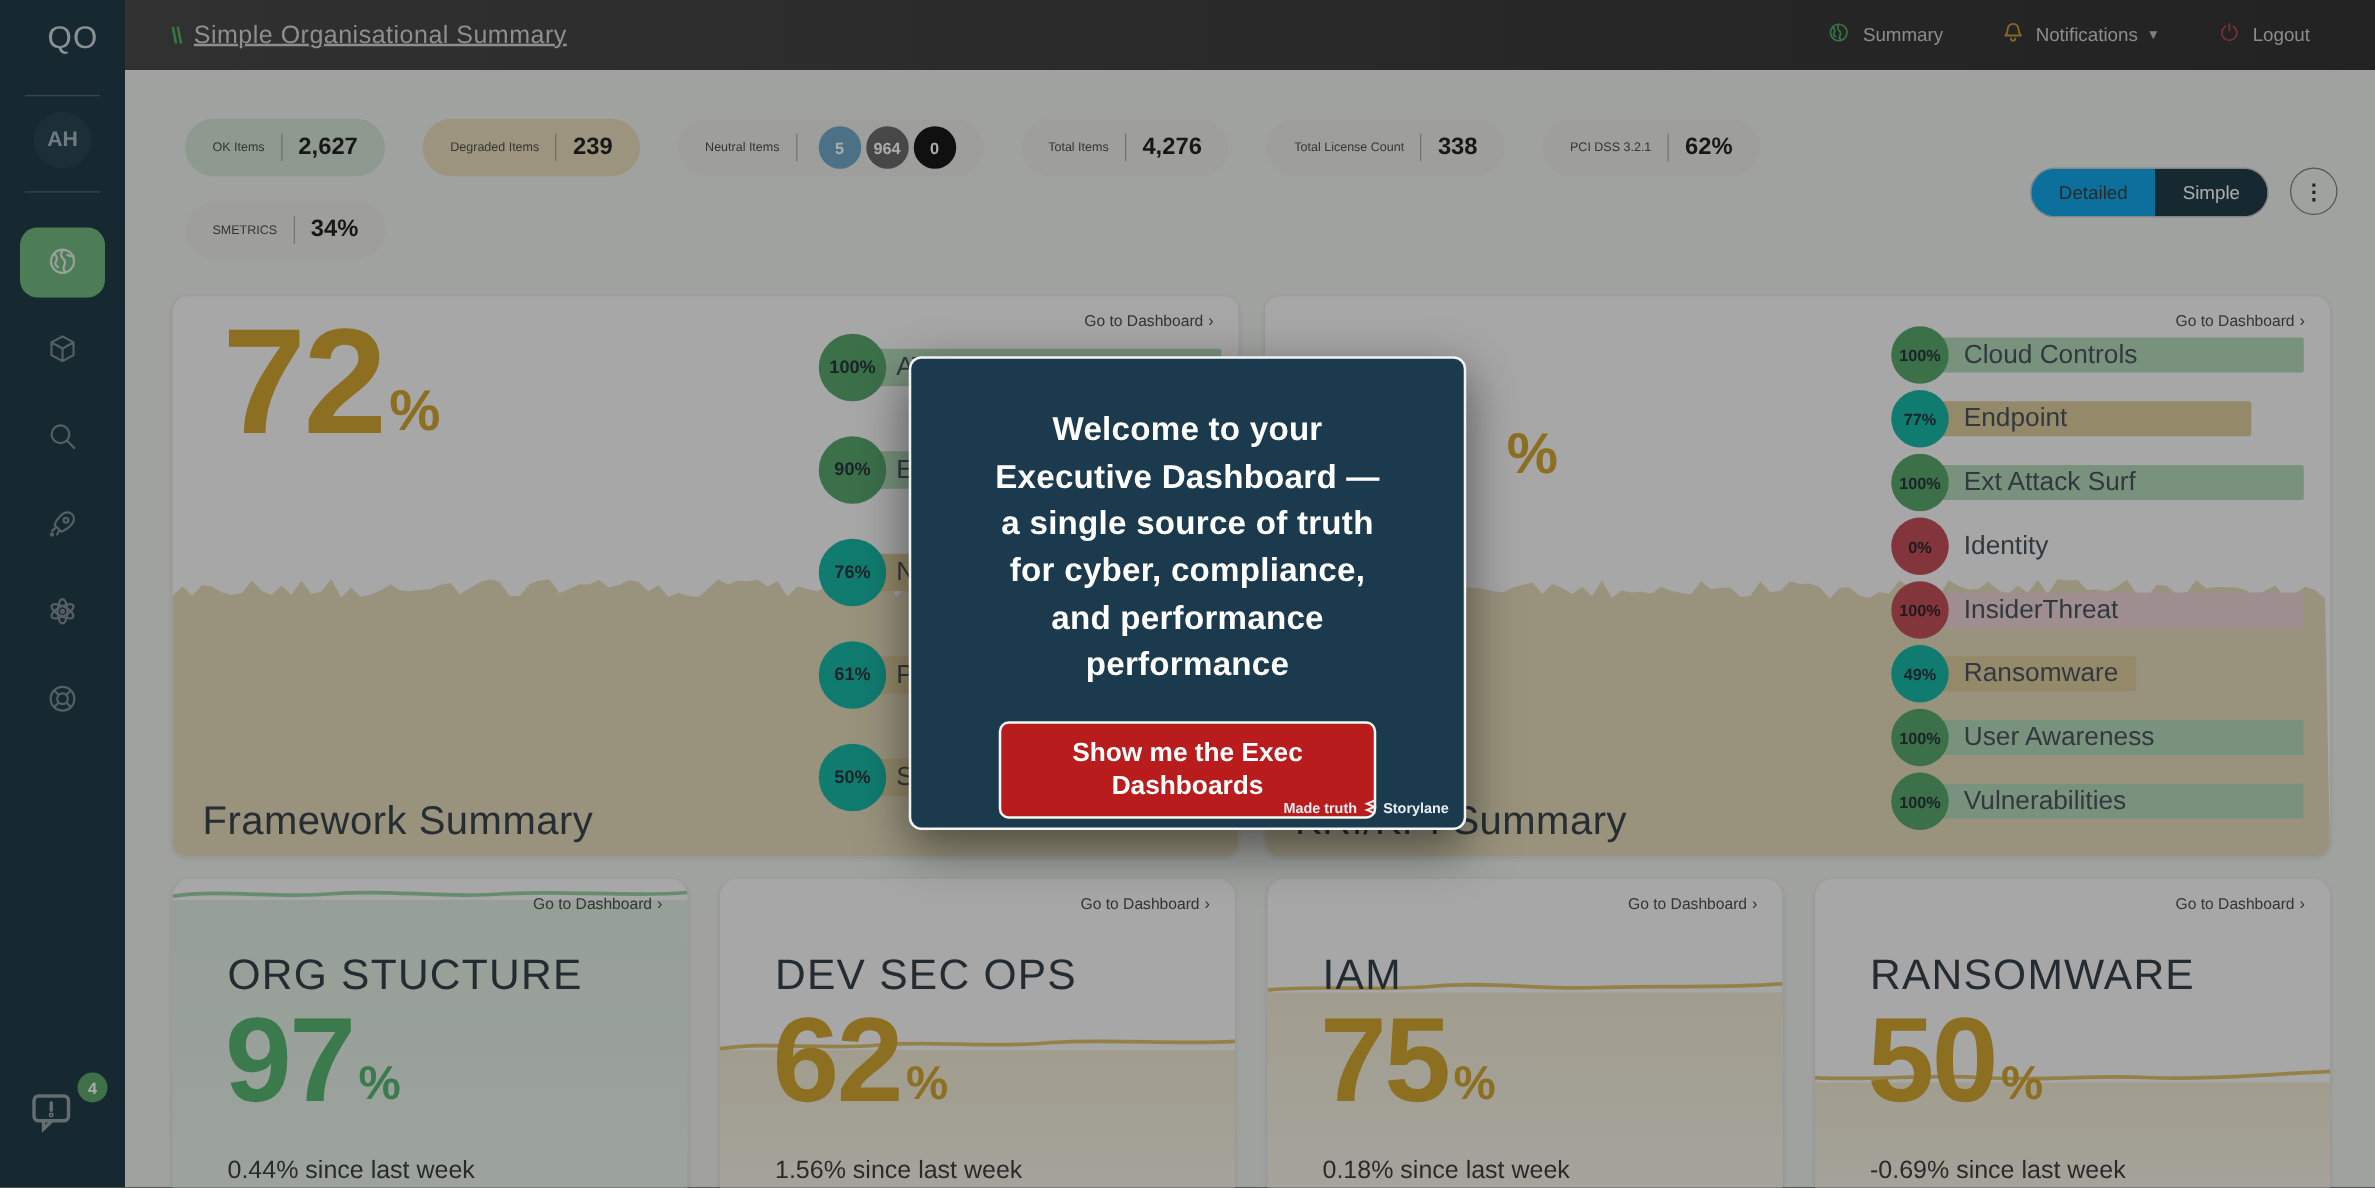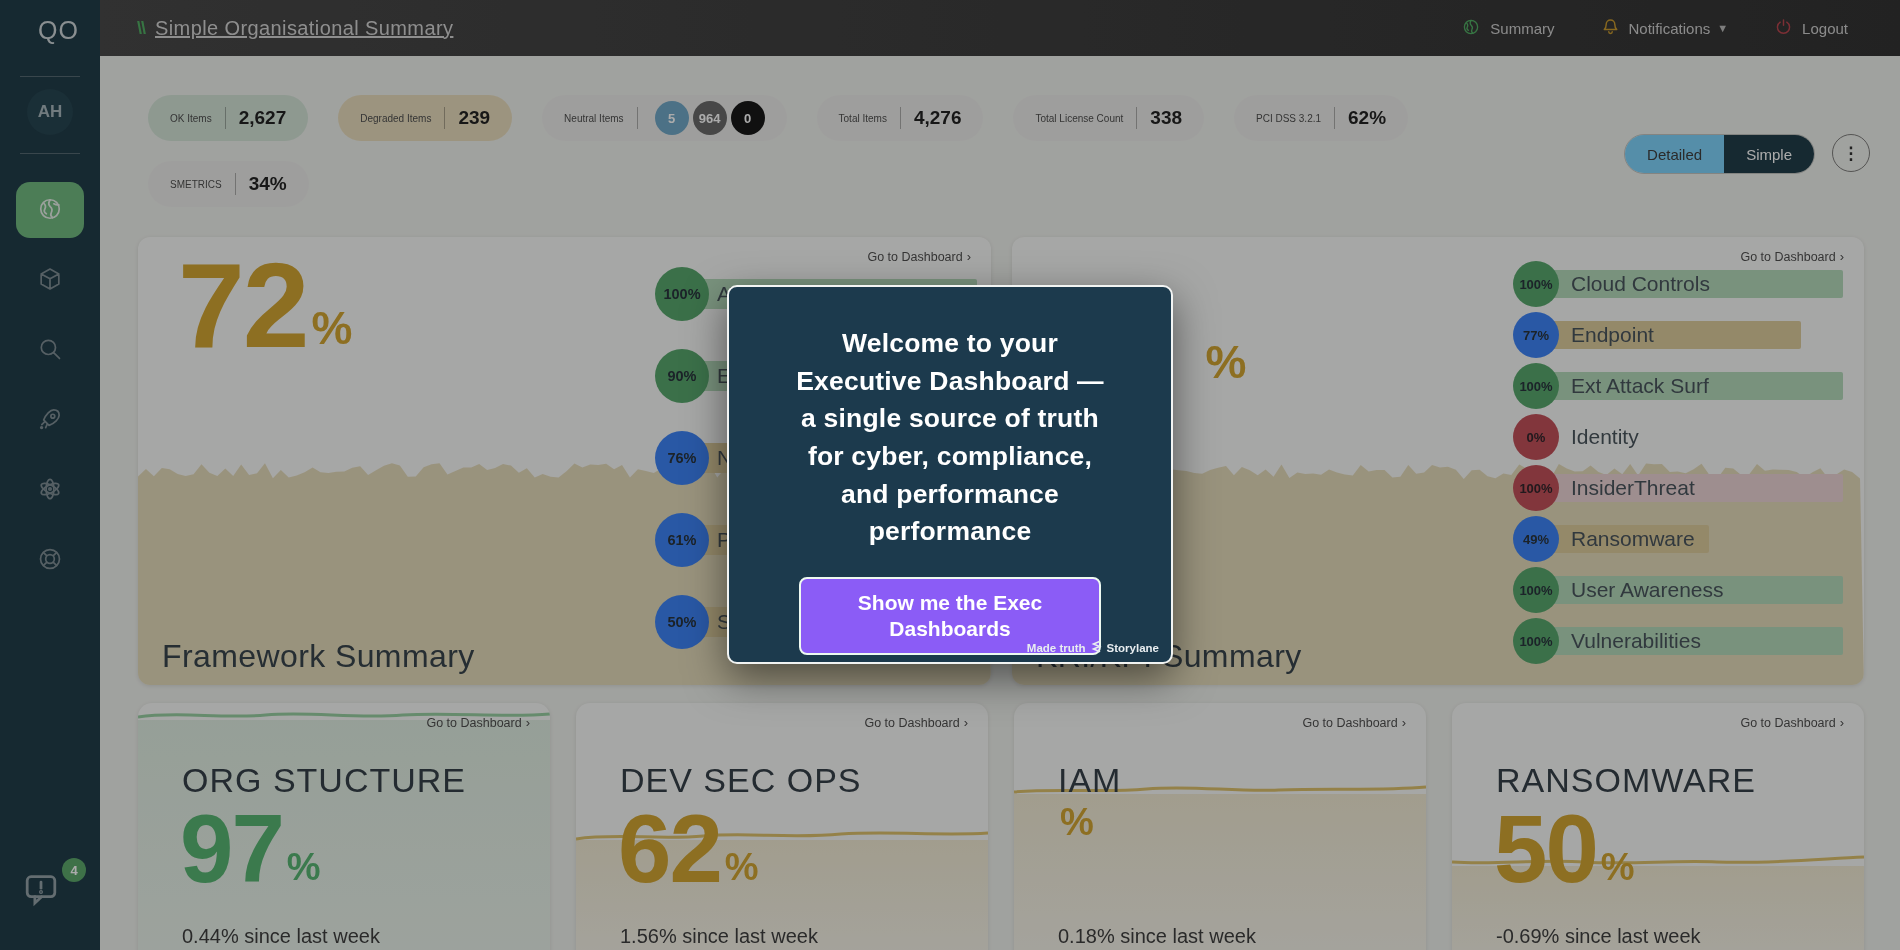--- a/index.html
+++ b/index.html
@@ -50,21 +50,21 @@
   .circ{width:34px;height:34px;border-radius:50%;color:#fff;font-size:13px;font-weight:700;
         display:flex;align-items:center;justify-content:center;margin-left:4px;}
   .circ.blue{background:#6fa7c7;}
   .circ.gray{background:#686868;}
   .circ.black{background:#141414;}
 
   
   .seg{position:absolute;top:134px;right:85px;display:flex;border-radius:20px;overflow:hidden;
        border:1px solid #c3c4c0;z-index:2;}
   .seg-opt{padding:0 22px;height:38px;display:flex;align-items:center;font-size:15px;cursor:pointer;}
-  .seg-opt.off{background:#7dd3fc;color:#3c3c3c;}
+  .seg-opt.off{background:#0ea5e9;color:#3c3c3c;}
   .seg-opt.on{background:#1d3a46;color:#fff;font-weight:500;}
   .kebab{position:absolute;top:134px;right:30px;width:38px;height:38px;border-radius:50%;
          border:1.5px solid #7c7c7a;color:#2e2e2e;font-size:17px;font-weight:700;background:transparent;
          display:flex;align-items:center;justify-content:center;cursor:pointer;z-index:2;}
 
   
   .card{position:absolute;top:237px;height:448px;background:#f8f9f7;border-radius:12px;
         box-shadow:0 1px 4px rgba(0,0,0,.10);overflow:hidden;}
   .card.fw{left:138px;width:853px;}
   .card.kri{left:1012px;width:852px;}
@@ -91,21 +91,21 @@
   .fw .bar{left:40px;max-width:calc(100% - 40px);}
   .kri .bar{left:34px;height:28px;max-width:calc(100% - 34px);}
   .bar[data-variant="green"]{background:#b3d9ba;}
   .bar[data-variant="gold"]{background:#ddcb9c;}
   .bar[data-variant="red"]{background:#ecd3d5;}
   .badge{position:absolute;left:0;top:50%;transform:translateY(-50%);border-radius:50%;
          display:flex;align-items:center;justify-content:center;font-weight:700;color:#26313a;z-index:2;}
   .fw .badge{width:54px;height:54px;font-size:14.5px;}
   .kri .badge{width:46px;height:46px;font-size:13px;}
   .badge[data-variant="green"]{background:#55a66b;}
-  .badge[data-variant="gold"]{background:#3b82f6;}
+  .badge[data-variant="gold"]{background:#14b8a6;}
   .badge[data-variant="red"]{background:#c14e57;color:#2e2228;}
   .ilbl{position:absolute;top:50%;transform:translateY(-50%);font-size:21px;color:#47525a;z-index:2;white-space:nowrap;}
   .fw .ilbl{left:62px;}
   .kri .ilbl{left:58px;}
 
   
   .minis{position:absolute;left:138px;top:703px;width:1726px;display:grid;
          grid-template-columns:repeat(4,1fr);gap:26px;}
   .mini{position:relative;height:300px;background:#f8f9f7;border-radius:14px;
         box-shadow:0 1px 4px rgba(0,0,0,.10);overflow:hidden;}
@@ -128,21 +128,21 @@
   .mini[data-variant="gold"] .tint{background:linear-gradient(rgba(214,180,84,.22),rgba(214,180,84,.04));}
 
   
   .dim{position:absolute;inset:0;background:rgba(8,8,8,.34);z-index:40;}
   .modal{position:absolute;left:727px;top:285px;width:446px;height:379px;box-sizing:border-box;
          background:#1c3a4d;border:2px solid #f2f4f3;border-radius:10px;z-index:50;
          box-shadow:0 14px 40px rgba(0,0,0,.5);}
   .modal .msg{margin:38px 28px 0;text-align:center;color:#fff;font-size:26.5px;
               line-height:1.42;font-weight:600;letter-spacing:.2px;}
   .modal-btn{display:block;margin:26px auto 0;width:302px;padding:11px 10px;box-sizing:border-box;
-             background:#8b5cf6;border:2px solid #eef9f1;border-radius:8px;color:#fff;
+             background:#b91c1c;border:2px solid #eef9f1;border-radius:8px;color:#fff;
              font-family:inherit;font-size:21px;font-weight:700;line-height:1.25;cursor:pointer;}
   .madewith{position:absolute;right:12px;bottom:7px;display:flex;align-items:center;gap:5px;
             color:#e8edf0;font-size:11.5px;font-weight:700;}
   .madewith svg{fill:none;stroke:#e8edf0;stroke-width:1.6;stroke-linecap:round;}
 </style>
 </head>
 <body>
 
 <div class="app">
 
@@ -410,20 +410,21 @@
     <article class="mini m2" data-variant="gold">
       <div class="wave-wrap">
           <svg class="wave" viewBox="0 0 420 16" preserveAspectRatio="none">
             <path d="M0 11 C45 7 90 12 135 8 C180 4 225 11 270 9 C320 7 375 10 420 6"></path>
           </svg>
           <div class="tint"></div>
         </div>
       <a class="goto"><span>Go to Dashboard</span><span class="chev">›</span></a>
       <h3>IAM</h3>
       <div class="mnum" data-variant="gold">
+        <span class="val">75</span>
           <span class="unit">%</span>
       </div>
       <div class="delta">0.18% since last week</div>
     </article>
     <article class="mini m3" data-variant="gold">
       <div class="wave-wrap">
           <svg class="wave" viewBox="0 0 420 16" preserveAspectRatio="none">
             <path d="M0 9 C45 12 90 6 135 9 C180 12 225 7 270 9 C320 11 375 6 420 4"></path>
           </svg>
           <div class="tint"></div>

